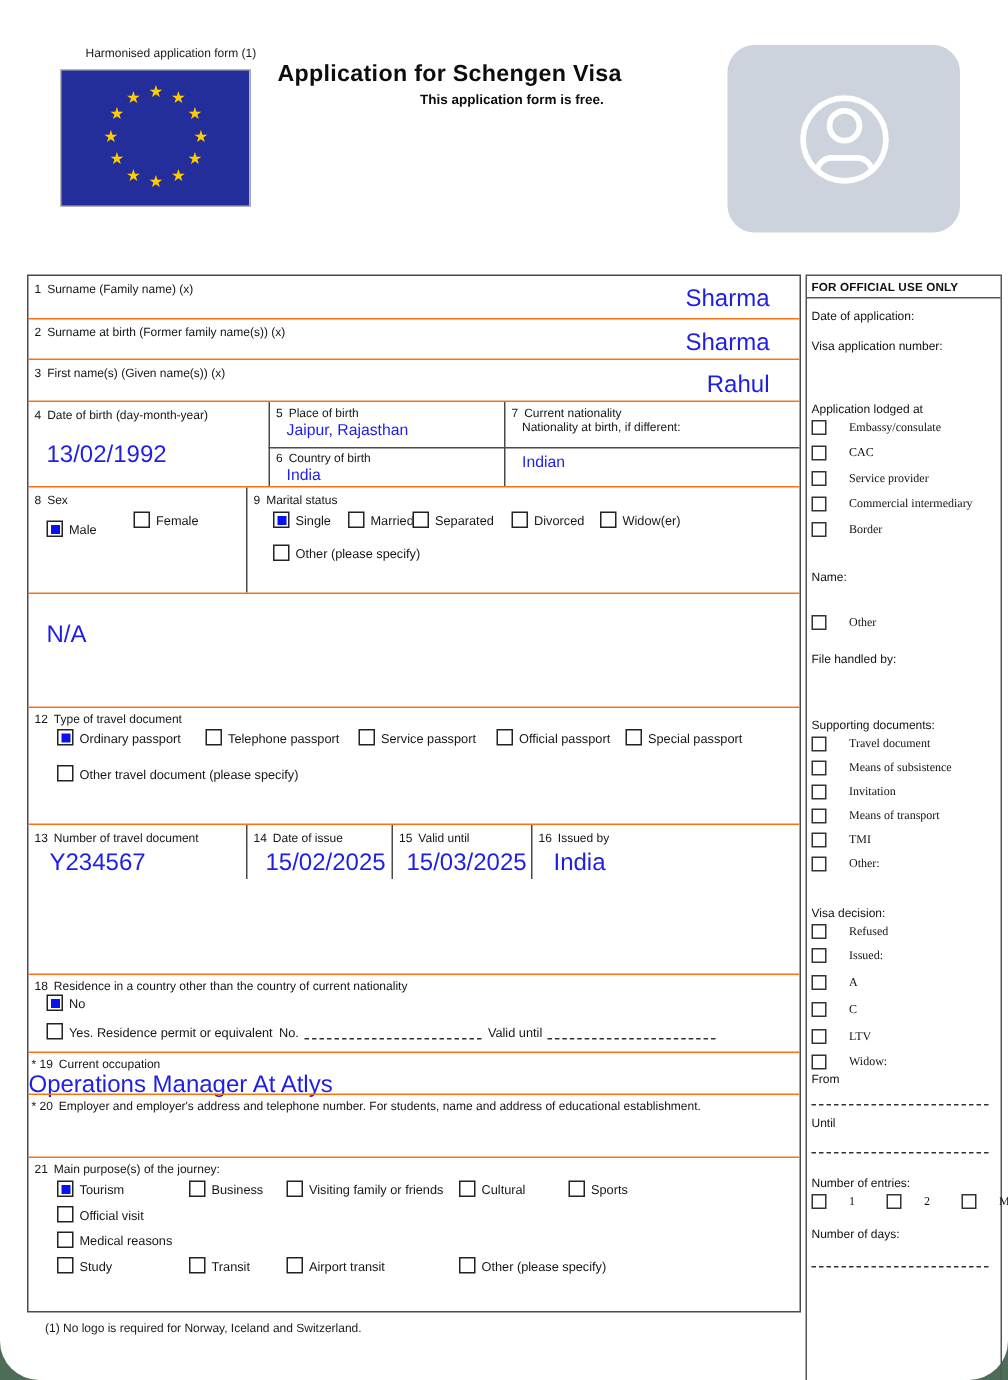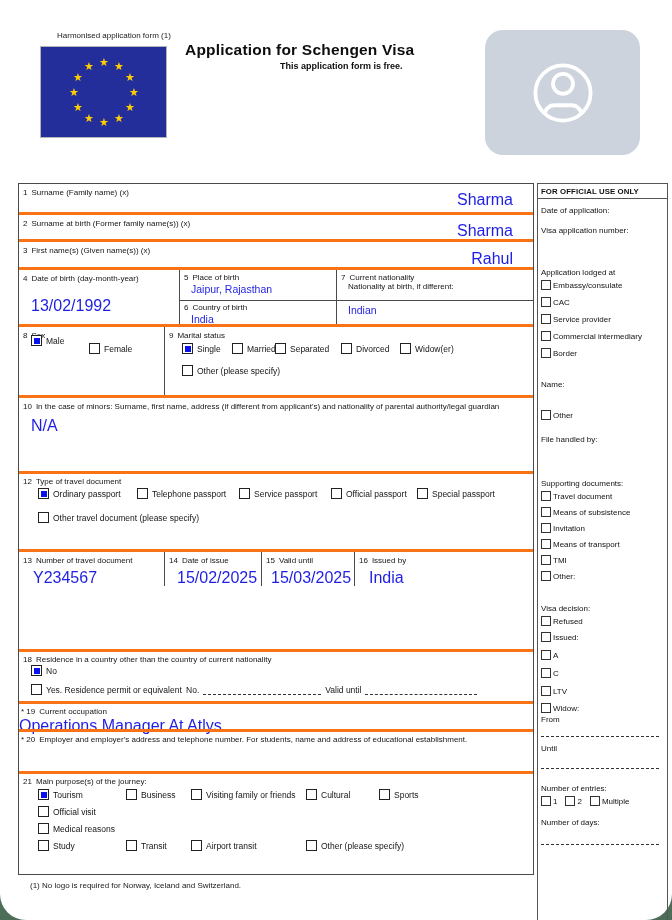--- a/index.html
+++ b/index.html
@@ -12,40 +12,40 @@
   
   .hnote { position:absolute; left:57px; top:31px; font-size:8px; color:#1a1a1a; }
   .flag { position:absolute; left:40px; top:46px; width:127px; height:92px; background:#232e9b; border:1px solid #b5b5b5; }
   .star { position:absolute; color:#ffcc00; font-size:11px; line-height:1; transform:translate(-50%,-50%); }
   .title { position:absolute; left:185px; top:41px; font-size:15.5px; font-weight:bold; color:#0d0d0d; letter-spacing:.2px; }
   .subtitle { position:absolute; left:280px; top:61px; font-size:9px; font-weight:bold; color:#0d0d0d; }
   .photo { position:absolute; left:485px; top:30px; width:155px; height:125px; background:#ccd3dd; border-radius:18px; display:flex; align-items:center; justify-content:center; }
 
   
   .mainform { position:absolute; left:18px; top:183px; width:516px; height:692px; border:1px solid #4a4a4a; }
-  .row { position:absolute; left:0; width:100%; border-top:3px solid #f97316; }
+  .row { position:absolute; left:0; width:100%; border-top:1px solid #f97316; }
   .row.first { border-top:none; }
   .pos { position:absolute; }
   .lbl { font-size:8px; color:#151515; line-height:1.3; white-space:nowrap; }
   .ans { font-size:10.5px; color:#1e1ee4; font-weight:500; white-space:nowrap; }
   .big { font-size:16px; }
   .vline { position:absolute; top:0; bottom:0; border-left:1px solid #4a4a4a; }
   .hline { position:absolute; border-top:1px solid #4a4a4a; }
 
   .opt { display:inline-flex; align-items:center; gap:4px; font-size:8.5px; color:#151515; white-space:nowrap; }
   .opt.abs { position:absolute; }
   .cb { width:11px; height:11px; border:1.3px solid #222; background:#fff; position:relative; flex:none; }
   .cb.checked::after { content:""; position:absolute; inset:1.5px; background:#0712ee; }
   .dash { border-bottom:1.2px dashed #333; height:10px; flex:none; }
 
   
   .official { position:absolute; left:537px; top:183px; width:131px; height:867px; border:1px solid #555; font-size:8px; color:#111; }
   .ohead { position:absolute; left:0; right:0; top:0; height:15px; border-bottom:1px solid #555; font-weight:bold; font-size:7.8px; padding:3px 0 0 3px; letter-spacing:.1px; white-space:nowrap; }
   .otxt { position:absolute; left:3px; white-space:nowrap; }
-  .ocbrow { position:absolute; left:3px; display:flex; align-items:flex-end; gap:2px; white-space:nowrap; }
+  .ocbrow { position:absolute; left:3px; display:flex; align-items:flex-start; gap:15px; white-space:nowrap;font-family:Liberation Serif, serif; }
   .ocb { width:10px; height:10px; border:1px solid #333; background:#fff; flex:none; }
   .odash { position:absolute; left:3px; width:118px; border-top:1.2px dashed #333; }
 
   .footnote { position:absolute; left:30px; top:881px; font-size:8px; color:#1a1a1a; }
 </style>
 </head>
 <body>
 
 <div class="stage">
   <div class="backdrop"></div>
@@ -111,21 +111,21 @@
         <div class="pos lbl" style="left:165px;top:33px">6 Country of birth</div>
         <div class="pos ans" style="left:172px;top:43px">India</div>
         <div class="pos lbl" style="left:322px;top:3px">7 Current nationality</div>
         <div class="pos lbl" style="left:329px;top:12px">Nationality at birth, if different:</div>
         <div class="pos ans" style="left:329px;top:34px">Indian</div>
       </div>
 
       <div class="row" style="top:140px;height:71px">
         <div class="vline" style="left:145px"></div>
         <div class="pos lbl" style="left:4px;top:4px">8 Sex</div>
-        <span class="opt abs" style="left:12px;top:8px">
+        <span class="opt abs" style="left:12px;top:22px">
           <span class="cb checked"></span>
           <span>Male</span>
         </span>
         <span class="opt abs" style="left:70px;top:16px">
           <span class="cb"></span>
           <span>Female</span>
         </span>
         <div class="pos lbl" style="left:150px;top:4px">9 Marital status</div>
         <span class="opt abs" style="left:163px;top:16px">
           <span class="cb checked"></span>
@@ -147,21 +147,20 @@
           <span class="cb"></span>
           <span>Widow(er)</span>
         </span>
         <span class="opt abs" style="left:163px;top:38px">
           <span class="cb"></span>
           <span>Other (please specify)</span>
         </span>
       </div>
 
       <div class="row" style="top:211px;height:46px">
-        <div class="pos lbl" style="left:4px;top:4px">10 In the case of minors: Surname, first name, address (if different from applicant's) and nationality of parental authority/legal guardian</div>
         <div class="pos ans big" style="left:12px;top:19px">N/A</div>
       </div>
 
 
       <div class="row" style="top:287px;height:78px">
         <div class="pos lbl" style="left:4px;top:3px">12 Type of travel document</div>
         <span class="opt abs" style="left:19px;top:14px">
           <span class="cb checked"></span>
           <span>Ordinary passport</span>
         </span>

